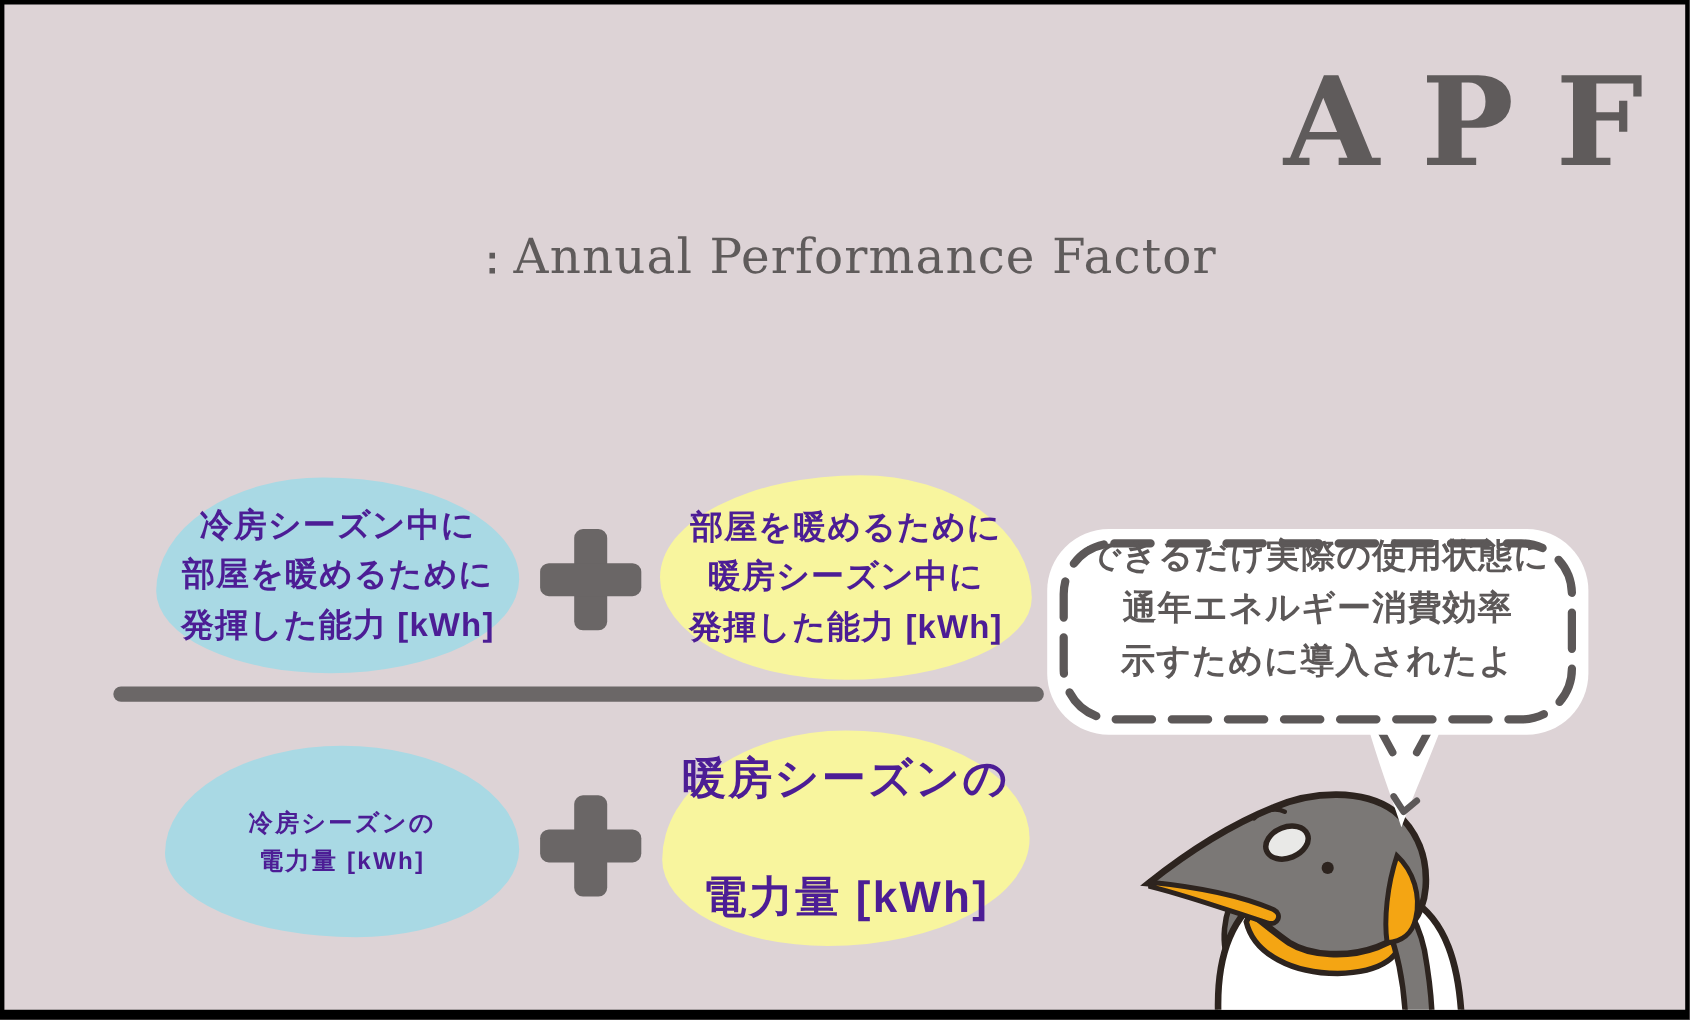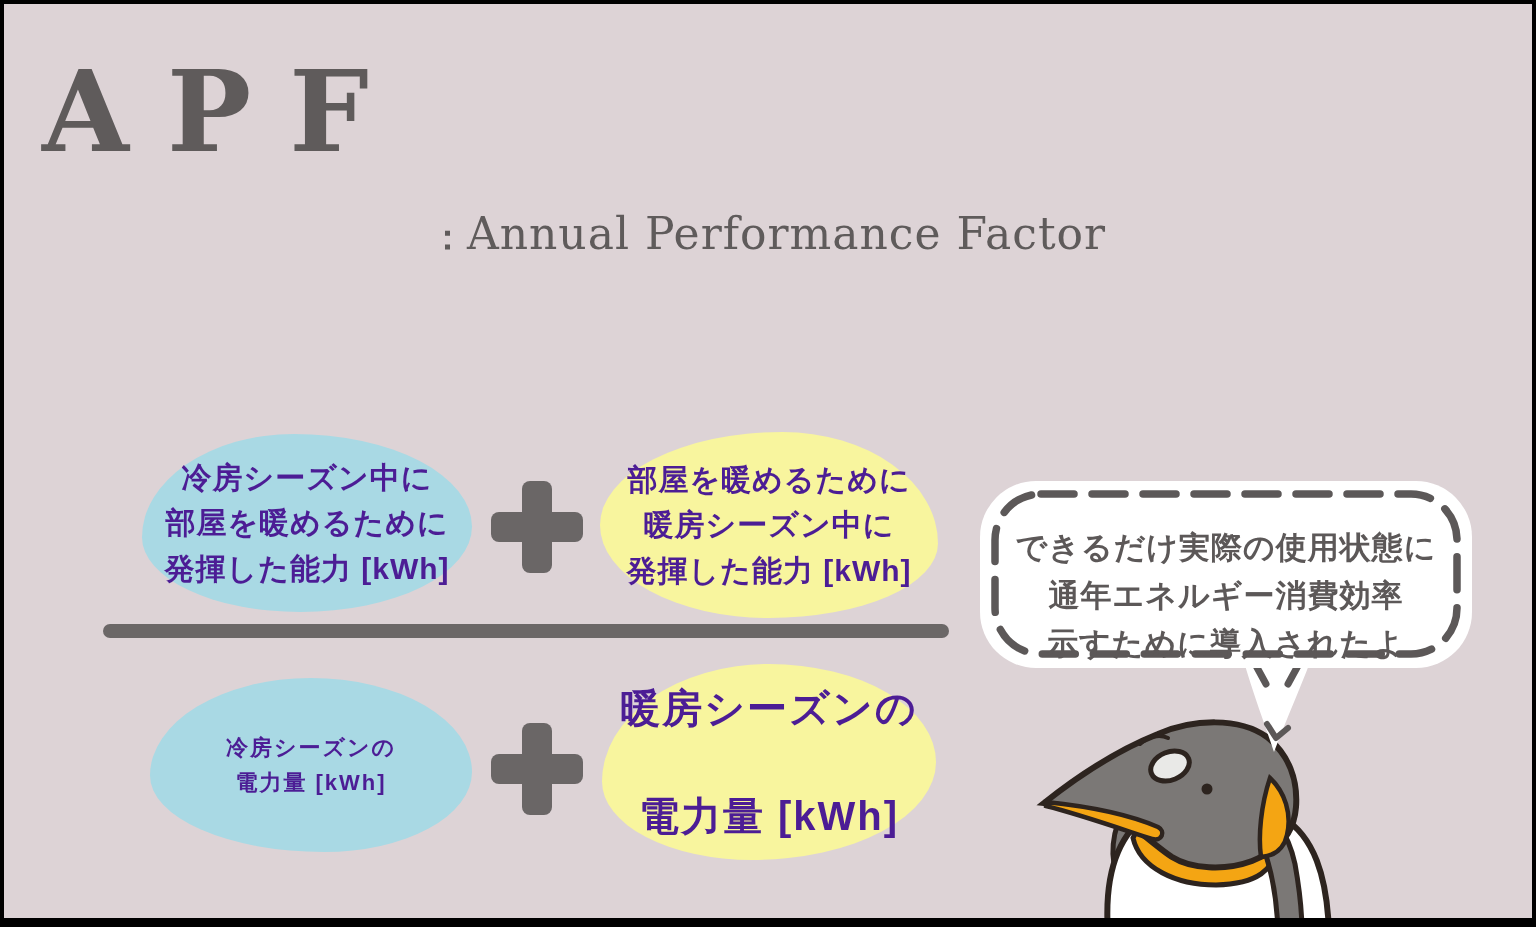--- a/index.html
+++ b/index.html
@@ -4,21 +4,21 @@
 <style>
   html,body{margin:0;padding:0;background:#000;}
   .stage{
     position:relative;width:1536px;height:927px;box-sizing:border-box;
     background:#ddd3d6;border:4px solid #000;border-bottom-width:9px;
     overflow:hidden;
     font-family:"Liberation Sans","DejaVu Sans",sans-serif;
     color:#5c5858;
   }
   .title{
-    position:absolute;left:0;top:42px;width:100%;text-align:left;
+    position:absolute;left:0;top:42px;width:100%;text-align:right;
     font-family:"DejaVu Serif","Liberation Serif",serif;
     font-size:112px;font-weight:600;letter-spacing:0.34em;
     color:#5f5b5b;margin:0;text-indent:0.34em;
   }
   .subtitle{
     position:absolute;left:0;top:204px;width:100%;
     display:flex;justify-content:center;align-items:baseline;gap:2px;
     color:#5f5b5b;
   }
   .subtitle .jp{font-size:35px;font-weight:600;letter-spacing:3px;}
@@ -50,23 +50,23 @@
   .plus{position:absolute;width:92px;height:92px;}
   .plus-top{left:487px;top:477px;}
   .plus-bottom{left:487px;top:719px;}
   .plus .pv{position:absolute;left:31px;top:0;width:30px;height:92px;background:#6a6666;border-radius:8px;}
   .plus .ph{position:absolute;top:31px;left:0;width:92px;height:30px;background:#6a6666;border-radius:8px;}
   .fraction-bar{
     position:absolute;left:99px;top:620px;width:846px;height:14px;
     background:#6b6767;border-radius:8px;
   }
   .bubble{
-    position:absolute;left:976px;top:477px;width:492px;height:187px;
+    position:absolute;left:948px;top:477px;width:492px;height:187px;
     background:#fff;border-radius:56px;z-index:3;
-    display:flex;align-items:flex-end;justify-content:center;
+    display:flex;align-items:flex-start;justify-content:center;
   }
   .bubble svg{position:absolute;left:0;top:0;}
   .bubble-text{
     position:relative;text-align:center;font-size:31px;font-weight:600;
     line-height:1.55;letter-spacing:1px;color:#5c5858;white-space:nowrap;
   }
   .tail{position:absolute;left:1226px;top:640px;z-index:2;}
   .penguin{position:absolute;left:1026px;top:712px;z-index:1;}
 </style>
 </head>

